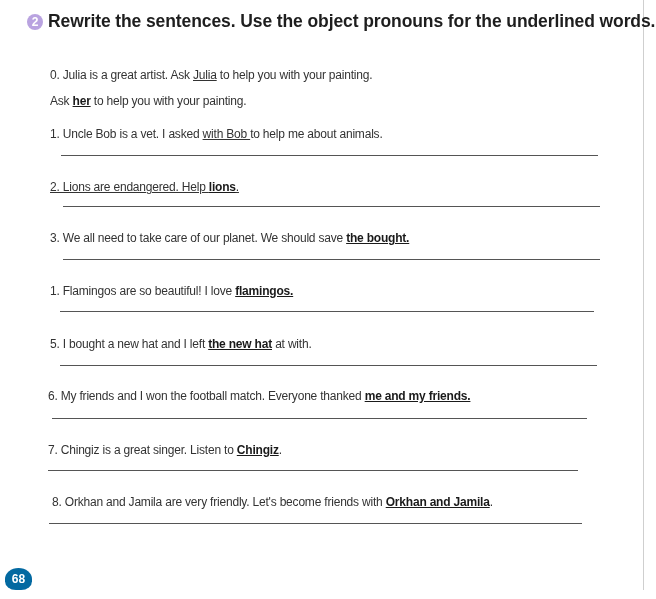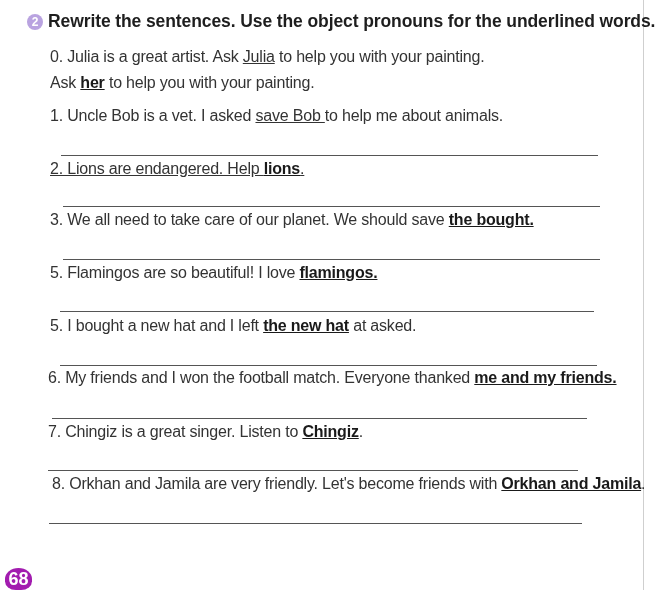--- a/index.html
+++ b/index.html
@@ -7,60 +7,60 @@
       width: 656px; height: 599px; background: #ffffff; position: relative; overflow: hidden;
       font-family: "Liberation Sans", sans-serif; color: #2a2a2a;
     }
     .right-edge { position: absolute; left: 643px; top: 0; width: 1px; height: 590px; background: #cfcfcf; }
     .title-row { position: absolute; left: 27px; top: 11px; display: flex; align-items: center; }
     .badge {
       width: 16px; height: 16px; border-radius: 50%; background: #b9a3e0; color: #fff;
       font-size: 12px; font-weight: bold; display: flex; align-items: center; justify-content: center; margin-right: 5px;
     }
     .title { font-size: 17.5px; font-weight: bold; color: #1e1e1e; letter-spacing: -0.1px; }
-    .line { position: absolute; font-size: 16px; color: #333; white-space: nowrap; letter-spacing: -0.2px; }
+    .line { position: absolute; font-size: 12px; color: #333; white-space: nowrap; letter-spacing: -0.2px; margin-top: 20px; }
     .u { text-decoration: underline; }
     .b { font-weight: bold; color: #1a1a1a; text-decoration: underline; text-align: center; }
     .answer { position: absolute; height: 1px; background: #555; }
     .pagenum {
       position: absolute; left: 5px; top: 568px; width: 27px; height: 22px; border-radius: 50% 50% 40% 40%;
-      background: #a21caf; color: #fff; font-weight: bold; font-size: 18px;
+      background: #0369a1; color: #fff; font-weight: bold; font-size: 12px;
       display: flex; align-items: center; justify-content: center;
     }
   </style>
 </head>
 <body>
 
 <div class="right-edge"></div>
 
 <div class="title-row">
   <span class="badge">2</span>
   <span class="title">Rewrite the sentences. Use the object pronouns for the underlined words.</span>
 </div>
 
 <div class="line" style="left:50px; top:48px;">
   <span>0. Julia is a great artist. Ask </span><span class="u">Julia</span><span> to help you with your painting.</span>
 </div>
 <div class="line" style="left:50px; top:74px;">
   <span>Ask </span><span class="b">her</span><span> to help you with your painting.</span>
 </div>
 
-<div class="line" style="left:50px; top:107px;"><span>1. Uncle Bob is a vet. I asked </span><span class="u">save Bob </span><span>to help me about animals.</span></div>
+<div class="line" style="left:50px; top:107px;"><span>1. Uncle Bob is a vet. I asked </span><span class="u">with Bob </span><span>to help me about animals.</span></div>
 <div class="answer" style="left:61px; top:155px; width:537px;"></div>
 
 <div class="line" style="left:50px; top:160px;text-decoration:underline;"><span>2. Lions are endangered. Help </span><span class="b">lions</span><span>.</span></div>
 <div class="answer" style="left:63px; top:206px; width:537px;"></div>
 
 <div class="line" style="left:50px; top:211px;"><span>3. We all need to take care of our planet. We should save </span><span class="b">the bought.</span><span></span></div>
 <div class="answer" style="left:63px; top:259px; width:537px;"></div>
 
-<div class="line" style="left:50px; top:264px;"><span>5. Flamingos are so beautiful! I love </span><span class="b">flamingos.</span><span></span></div>
+<div class="line" style="left:50px; top:264px;"><span>1. Flamingos are so beautiful! I love </span><span class="b">flamingos.</span><span></span></div>
 <div class="answer" style="left:60px; top:311px; width:534px;"></div>
 
-<div class="line" style="left:50px; top:317px;"><span>5. I bought a new hat and I left </span><span class="b">the new hat</span><span> at asked.</span></div>
+<div class="line" style="left:50px; top:317px;"><span>5. I bought a new hat and I left </span><span class="b">the new hat</span><span> at with.</span></div>
 <div class="answer" style="left:60px; top:365px; width:537px;"></div>
 
 <div class="line" style="left:48px; top:369px;"><span>6. My friends and I won the football match. Everyone thanked </span><span class="b">me and my friends.</span><span></span></div>
 <div class="answer" style="left:52px; top:418px; width:535px;"></div>
 
 <div class="line" style="left:48px; top:423px;"><span>7. Chingiz is a great singer. Listen to </span><span class="b">Chingiz</span><span>.</span></div>
 <div class="answer" style="left:48px; top:470px; width:530px;"></div>
 
 <div class="line" style="left:52px; top:475px;"><span>8. Orkhan and Jamila are very friendly. Let's become friends with </span><span class="b">Orkhan and Jamila</span><span>.</span></div>
 <div class="answer" style="left:49px; top:523px; width:533px;"></div>

